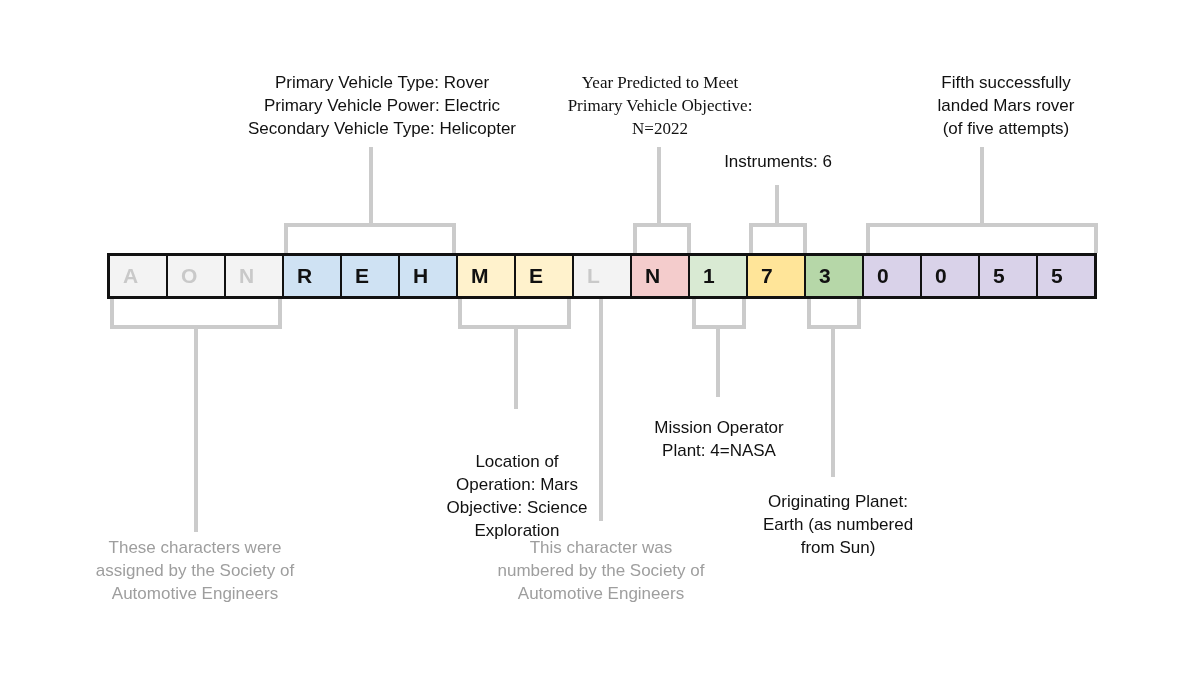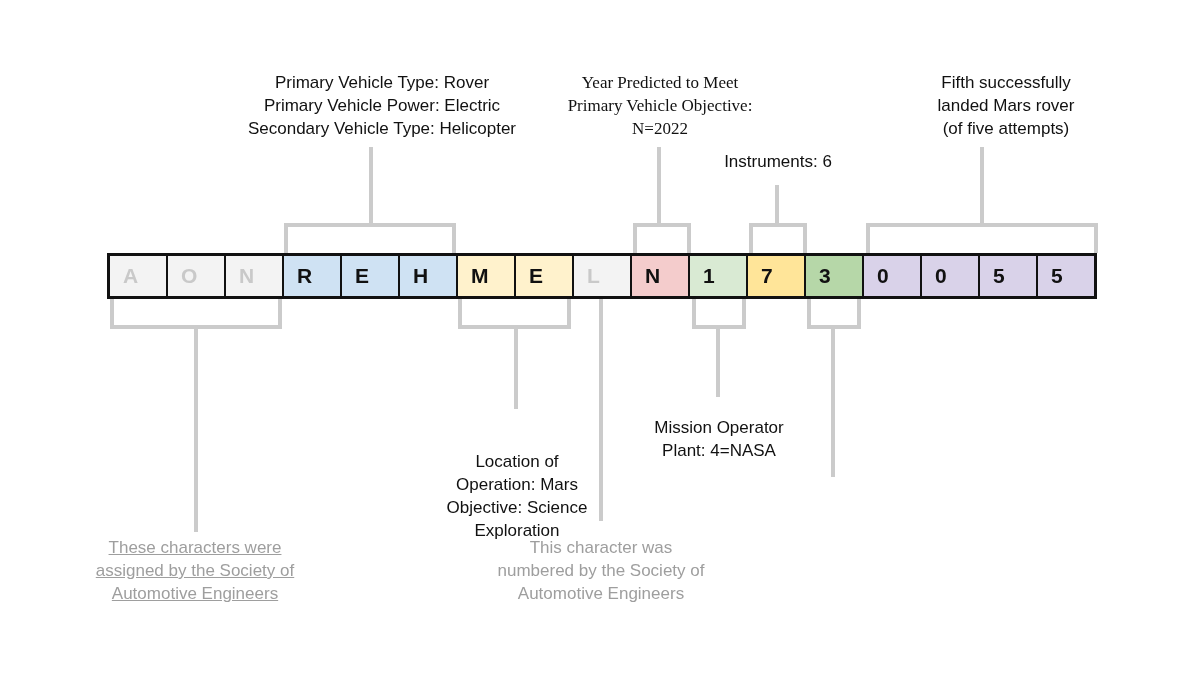--- a/index.html
+++ b/index.html
@@ -88,21 +88,24 @@
   <div class="note" style="left:881px; top:71px; width:250px;">Fifth successfully
 landed Mars rover
 (of five attempts)</div>
 
   <div class="note" style="left:417px; top:416px; width:200px;margin-top:34px;">Location of
 Operation: Mars
 Objective: Science
 Exploration</div>
   <div class="note" style="left:619px; top:416px; width:200px;">Mission Operator
 Plant: 4=NASA</div>
-  <div class="note muted" style="left:65px; top:536px; width:260px;text-decoration:underline;">These characters were
+  <div class="note" style="left:708px; top:490px; width:260px;">Originating Planet:
+Earth (as numbered
+from Sun)</div>
+  <div class="note muted" style="left:65px; top:536px; width:260px;">These characters were
 assigned by the Society of
 Automotive Engineers</div>
   <div class="note muted" style="left:471px; top:536px; width:260px;">This character was
 numbered by the Society of
 Automotive Engineers</div>
 
   <div class="stem" style="left:369px; top:147px; height:78px;"></div>
   <div class="btop" style="left:284px; top:223px; width:172px;"></div>
 
   <div class="stem" style="left:657px; top:147px; height:78px;"></div>

